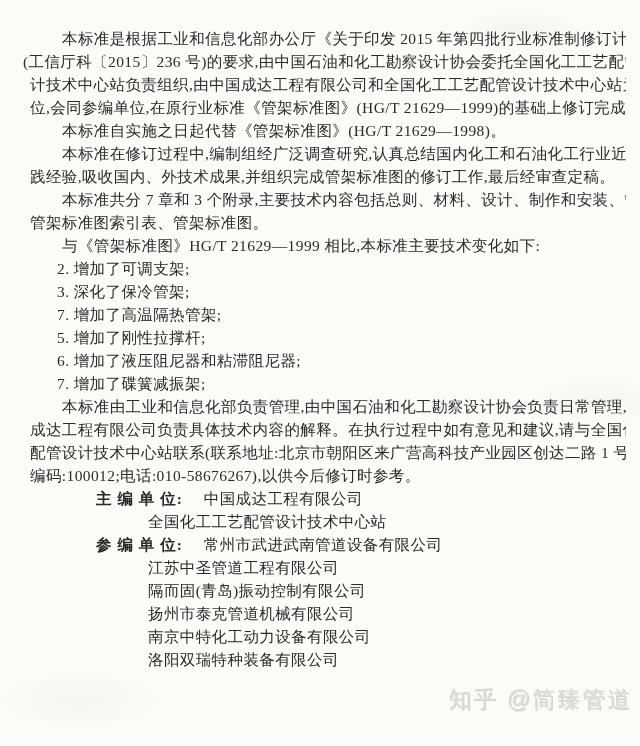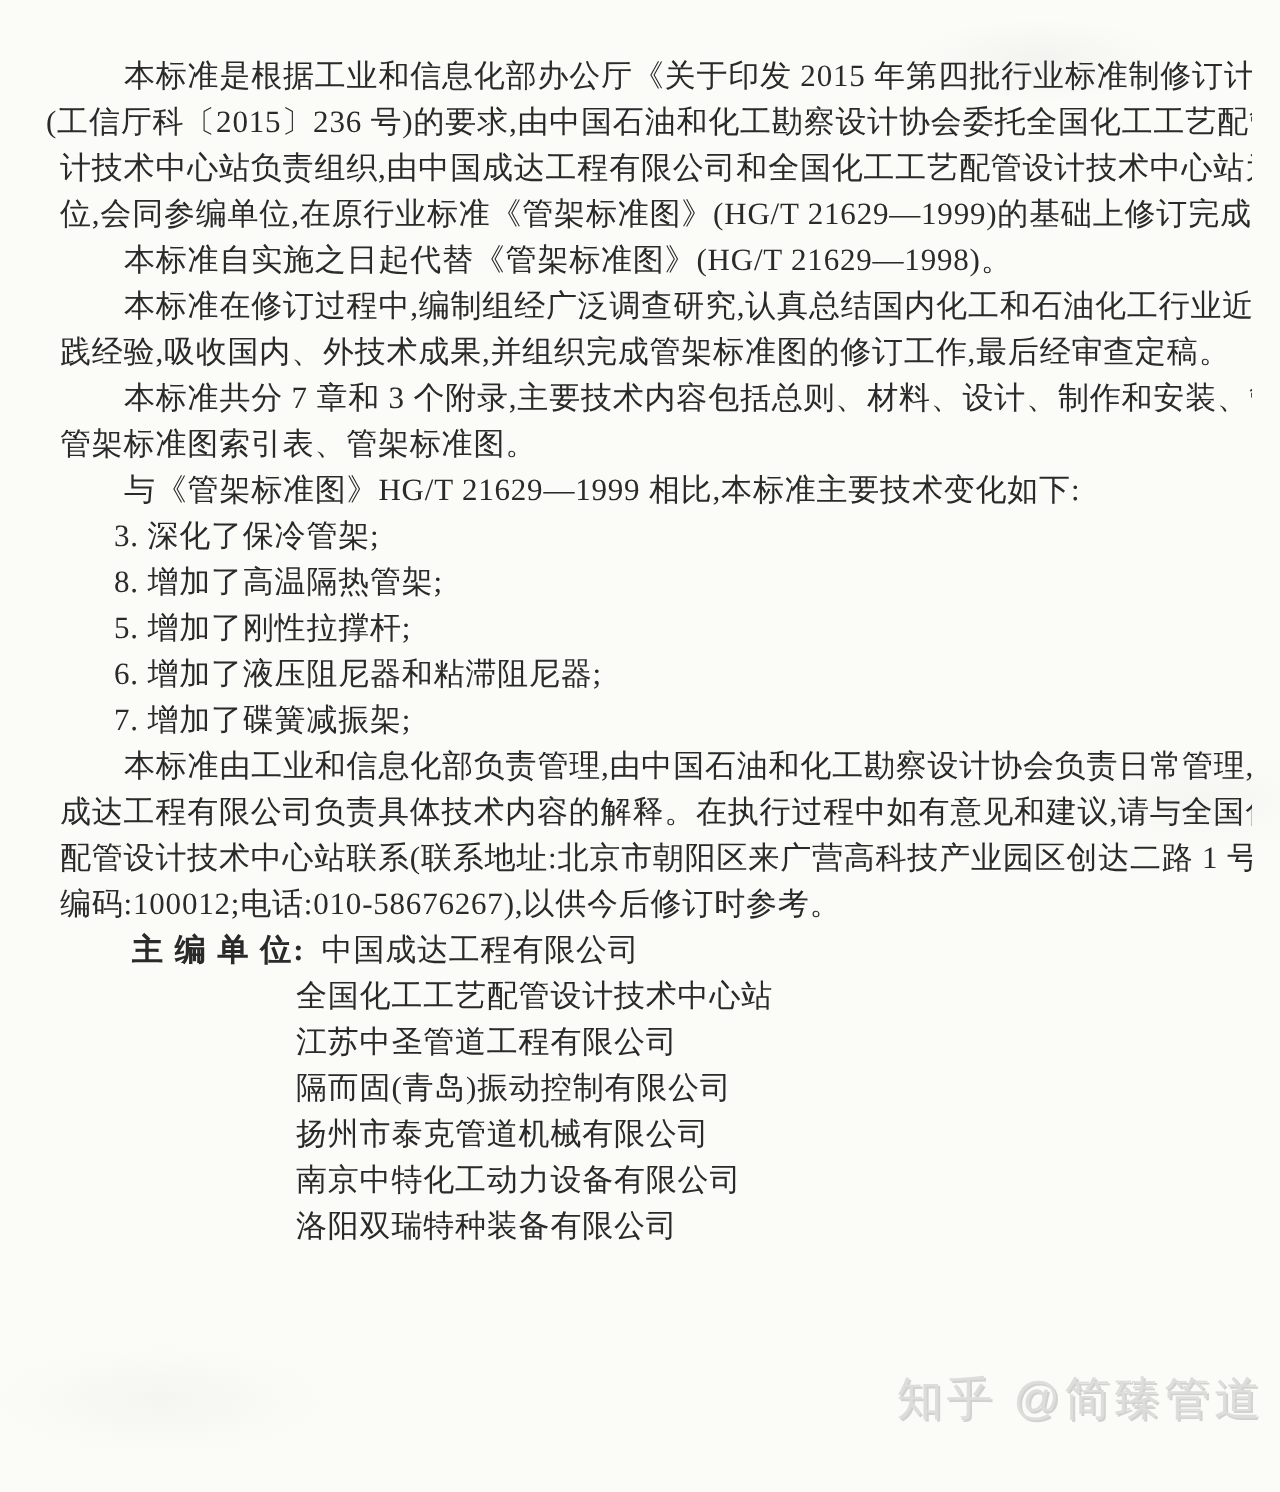--- a/index.html
+++ b/index.html
@@ -33,22 +33,23 @@
     overflow: hidden;
   }
   .line.indent { padding-left: 32px; }
   .line.hang   { margin-left: -7px; }
   .line.list   { padding-left: 27px; }
   .line.label-line { padding-left: 36px; }
   .line.unit   { padding-left: 118px; }
   .unit-label {
     font-weight: bold;
     letter-spacing: 1px;
+    margin-left: 30px;
   }
-  .unit-value { margin-left: 8px; text-align: right; }
+  .unit-value { margin-left: 21px; text-align: right; }
   .watermark {
     position: absolute;
     right: 8px;
     top: 684px;
     font-size: 23px;
     letter-spacing: 2px;
     font-family: "Liberation Sans", "DejaVu Sans", sans-serif;
     text-shadow: 1px 1px 0 rgba(160,160,155,0.45);
     user-select: none;
   }
@@ -60,31 +61,33 @@
     <div class="line indent">本标准是根据工业和信息化部办公厅《关于印发 2015 年第四批行业标准制修订计划的通知》</div>
     <div class="line hang">(工信厅科〔2015〕236 号)的要求,由中国石油和化工勘察设计协会委托全国化工工艺配管设</div>
     <div class="line">计技术中心站负责组织,由中国成达工程有限公司和全国化工工艺配管设计技术中心站为主编单</div>
     <div class="line">位,会同参编单位,在原行业标准《管架标准图》(HG/T 21629—1999)的基础上修订完成。</div>
     <div class="line indent">本标准自实施之日起代替《管架标准图》(HG/T 21629—1998)。</div>
     <div class="line indent">本标准在修订过程中,编制组经广泛调查研究,认真总结国内化工和石油化工行业近年的实</div>
     <div class="line">践经验,吸收国内、外技术成果,并组织完成管架标准图的修订工作,最后经审查定稿。</div>
     <div class="line indent">本标准共分 7 章和 3 个附录,主要技术内容包括总则、材料、设计、制作和安装、管架编号、</div>
     <div class="line">管架标准图索引表、管架标准图。</div>
     <div class="line indent">与《管架标准图》HG/T 21629—1999 相比,本标准主要技术变化如下:</div>
+    <div class="line list">2. 增加了可调支架;</div>
     <div class="line list">3. 深化了保冷管架;</div>
-    <div class="line list">8. 增加了高温隔热管架;</div>
+    <div class="line list">7. 增加了高温隔热管架;</div>
     <div class="line list">5. 增加了刚性拉撑杆;</div>
     <div class="line list">6. 增加了液压阻尼器和粘滞阻尼器;</div>
     <div class="line list">7. 增加了碟簧减振架;</div>
     <div class="line indent">本标准由工业和信息化部负责管理,由中国石油和化工勘察设计协会负责日常管理,由中国</div>
     <div class="line">成达工程有限公司负责具体技术内容的解释。在执行过程中如有意见和建议,请与全国化工工艺</div>
     <div class="line">配管设计技术中心站联系(联系地址:北京市朝阳区来广营高科技产业园区创达二路 1 号;邮政</div>
     <div class="line">编码:100012;电话:010-58676267),以供今后修订时参考。</div>
     <div class="line label-line"><span class="unit-label">主 编 单 位:</span><span class="unit-value">中国成达工程有限公司</span></div>
     <div class="line unit">全国化工工艺配管设计技术中心站</div>
+    <div class="line label-line"><span class="unit-label">参 编 单 位:</span><span class="unit-value">常州市武进武南管道设备有限公司</span></div>
     <div class="line unit">江苏中圣管道工程有限公司</div>
     <div class="line unit">隔而固(青岛)振动控制有限公司</div>
     <div class="line unit">扬州市泰克管道机械有限公司</div>
     <div class="line unit">南京中特化工动力设备有限公司</div>
     <div class="line unit">洛阳双瑞特种装备有限公司</div>
   </div>
 
 <div class="watermark" style="color: rgb(221, 221, 219);">知乎 @简臻管道</div>
 
 </body></html>

